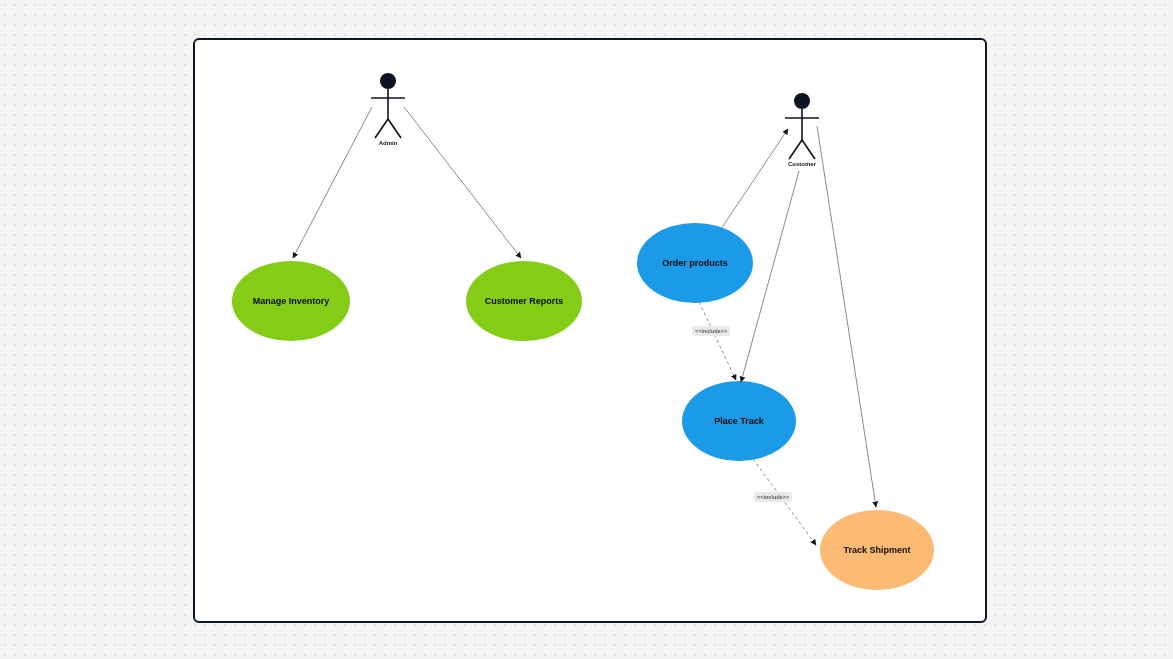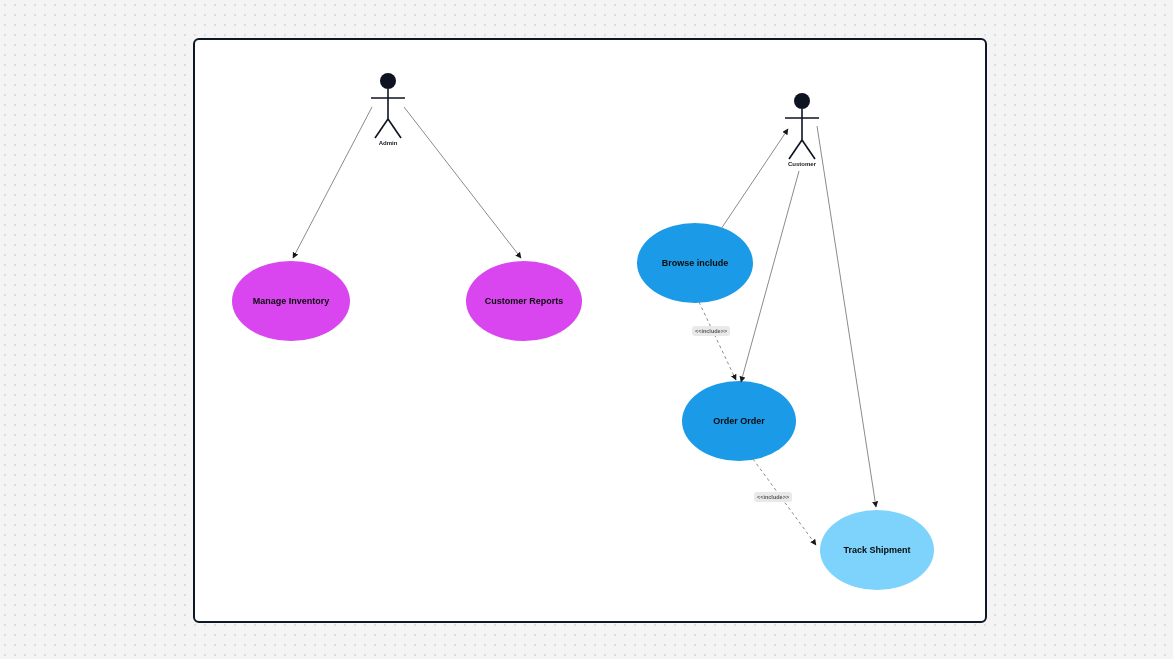--- a/index.html
+++ b/index.html
@@ -27,23 +27,23 @@
     border-radius: 50%;
     display: flex;
     align-items: center;
     justify-content: center;
     text-align: center;
     font-weight: bold;
     font-size: 9px;
     color: #0b0b0b;
     z-index: 1;
   }
-  .node-orange { background: #d946ef; }
+  .node-orange { background: #84cc16; }
   .node-blue   { background: #1b9ae8; }
-  .node-rose   { background: #7dd3fc; }
+  .node-rose   { background: #fdba74; }
   #node-manage-inventory { left: 232px; top: 261px; width: 118px; height: 80px; }
   #node-generate-reports { left: 466px; top: 261px; width: 116px; height: 80px; }
   #node-browse-products  { left: 637px; top: 223px; width: 116px; height: 80px; }
   #node-place-order      { left: 682px; top: 381px; width: 114px; height: 80px; }
   #node-track-shipment   { left: 820px; top: 510px; width: 114px; height: 80px; }
   svg.overlay {
     position: absolute;
     left: 0; top: 0;
     width: 1173px; height: 659px;
     z-index: 2;
@@ -82,24 +82,24 @@
 
 <div class="canvas"></div>
 
 <div class="node node-orange" id="node-manage-inventory">
   <span>Manage Inventory</span>
 </div>
 <div class="node node-orange" id="node-generate-reports">
   <span>Customer Reports</span>
 </div>
 <div class="node node-blue" id="node-browse-products">
-  <span>Browse include</span>
+  <span>Order products</span>
 </div>
 <div class="node node-blue" id="node-place-order">
-  <span>Order Order</span>
+  <span>Place Track</span>
 </div>
 <div class="node node-rose" id="node-track-shipment">
   <span>Track Shipment</span>
 </div>
 
 <svg class="overlay" viewBox="0 0 1173 659">
   <defs>
     <marker id="arrow" markerWidth="7" markerHeight="7" refX="5.5" refY="3" orient="auto" markerUnits="userSpaceOnUse">
       <path d="M0,0 L6,3 L0,6 Z" fill="#16181d"></path>
     </marker>

